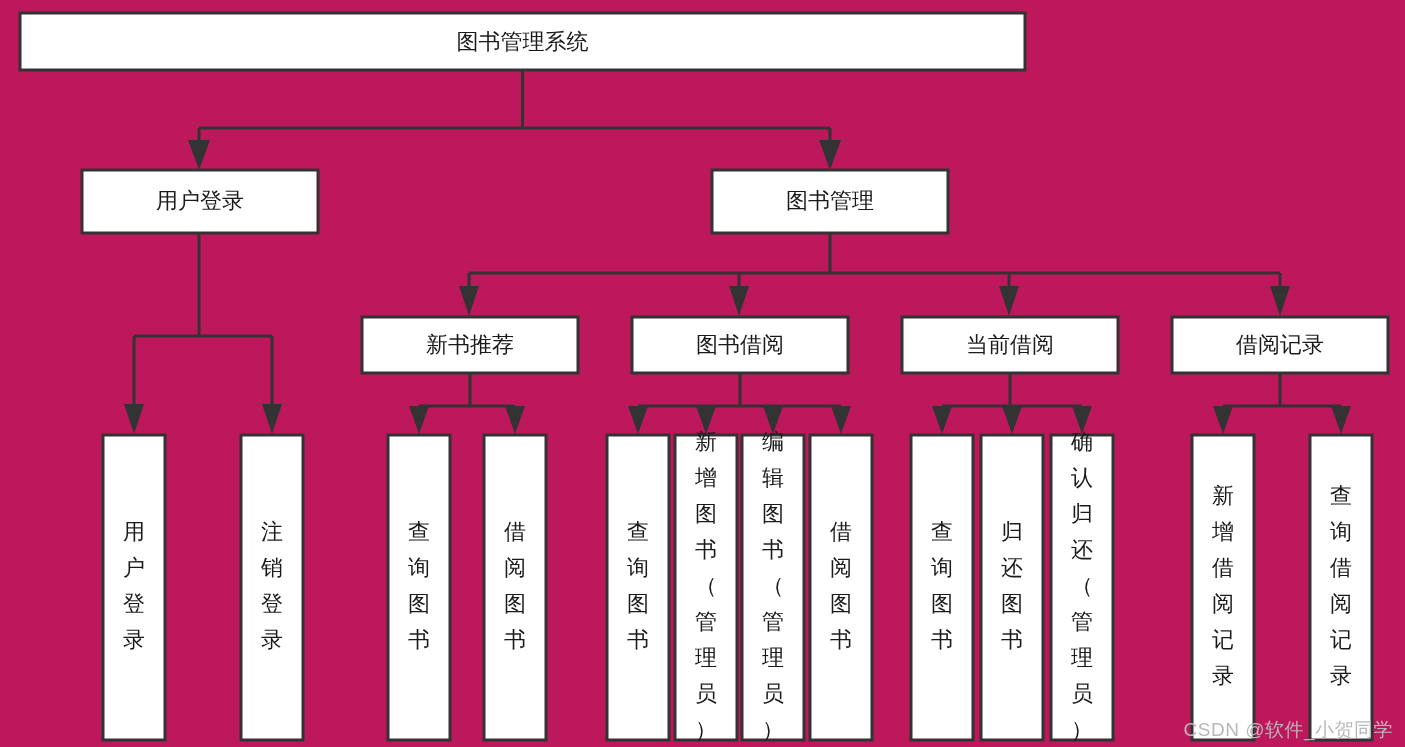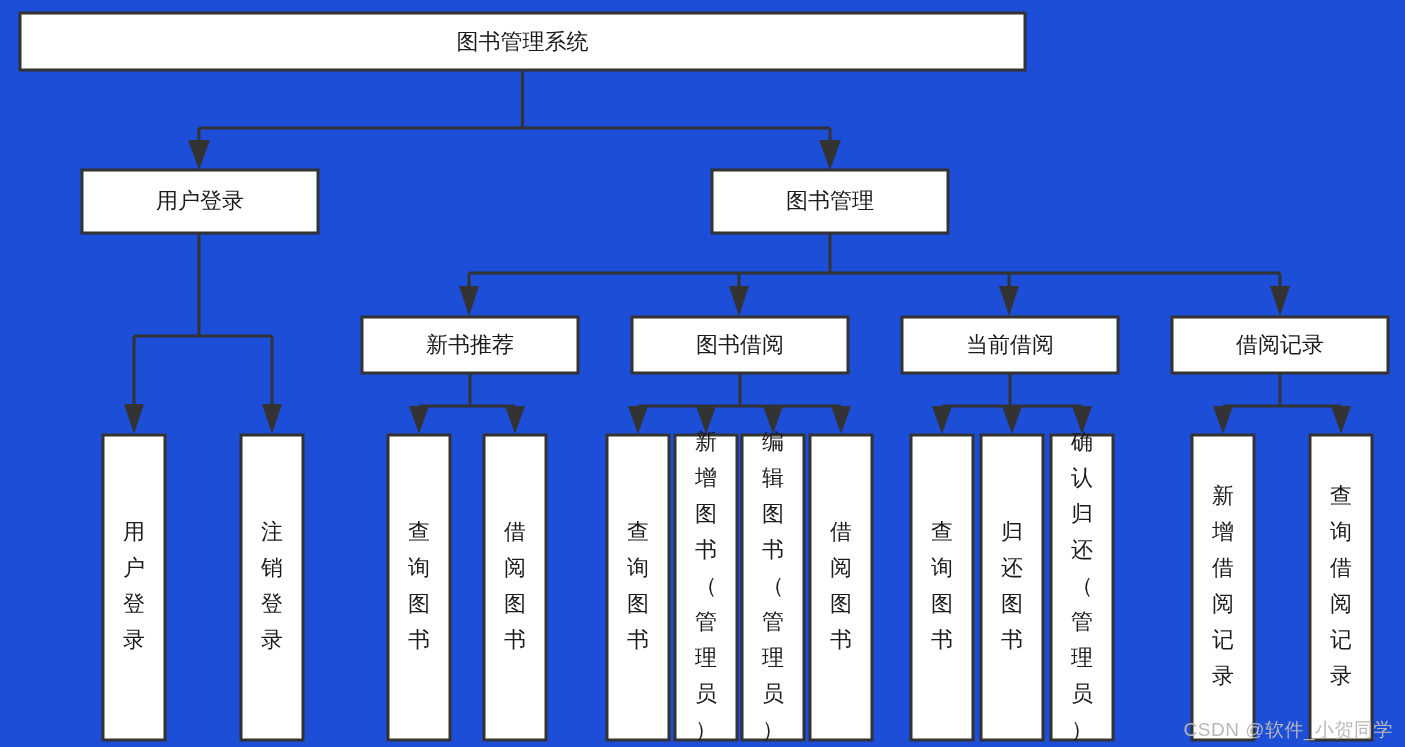--- a/index.html
+++ b/index.html
@@ -12,21 +12,21 @@
     width: 1405px;
     height: 747px;
     font-family: "Liberation Sans", "DejaVu Sans", sans-serif;
     overflow: hidden;
     position: relative;
   }
   #diagram-root {
     position: relative;
     width: 1405px;
     height: 747px;
-    background: #1d4ed8;
+    background: #be185d;
   }
   svg.diagram-canvas {
     position: absolute;
     top: 0;
     left: 0;
     width: 1405px;
     height: 747px;
     display: block;
   }
   .node-box {

